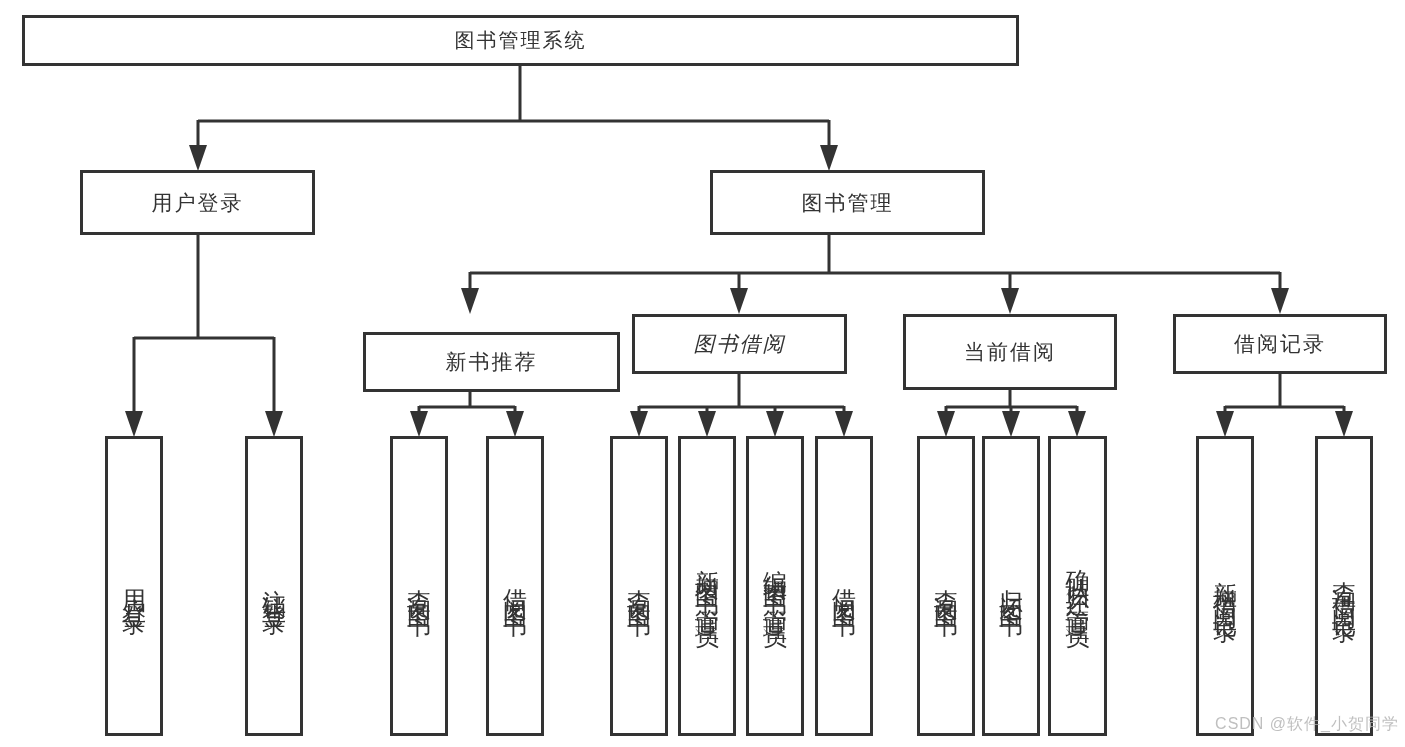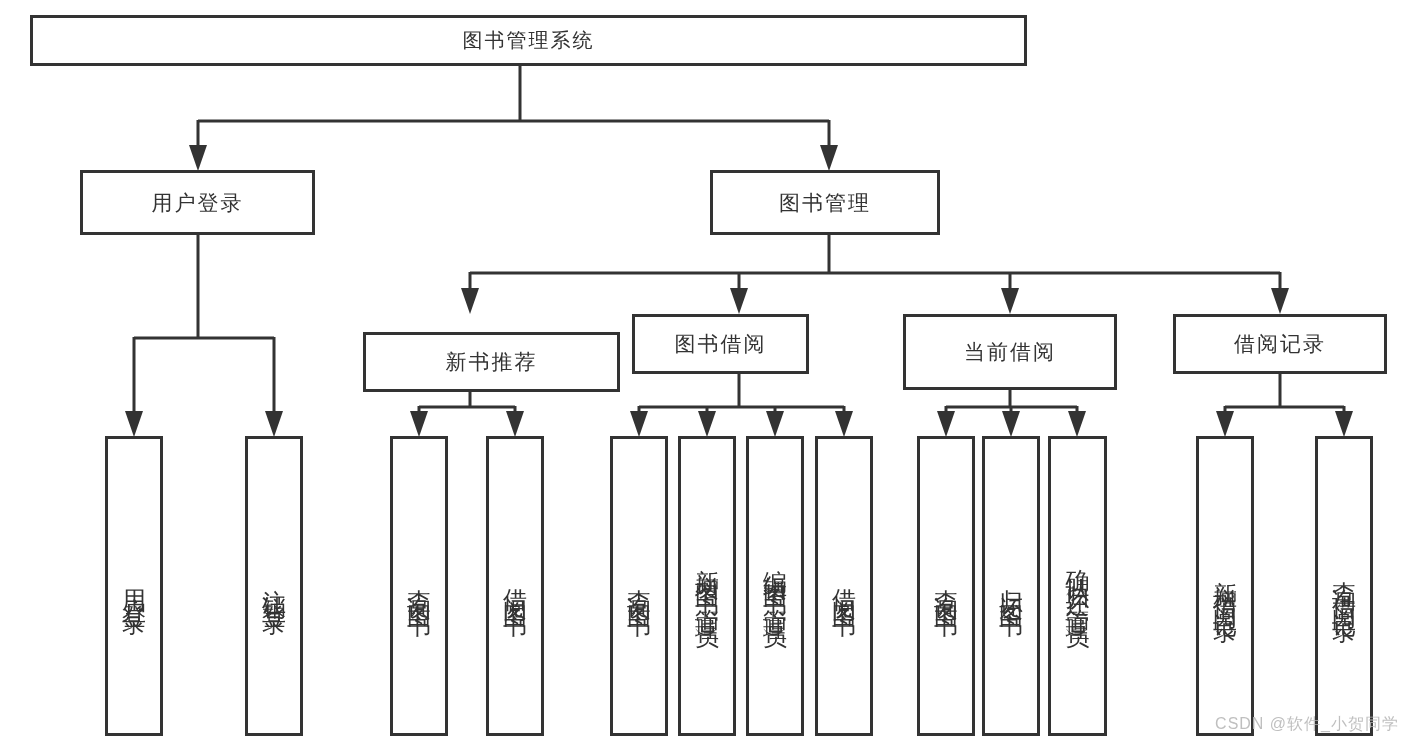--- a/index.html
+++ b/index.html
@@ -25,21 +25,21 @@
     box-sizing: border-box;
     border: 3px solid #333333;
     background: #ffffff;
     color: #333333;
     display: flex;
     align-items: center;
     justify-content: center;
     z-index: 2;
   }
   .node .lbl { letter-spacing: 2px; white-space: nowrap; }
-  .root  { font-size: 20px; margin-left: 8px; }
+  .root  { font-size: 20px; }
   .lvl   { font-size: 21px; }
   .leaf  { font-size: 24px; }
   .leaf .lbl {
     writing-mode: vertical-lr;
     text-orientation: mixed;
     letter-spacing: 8px;
     white-space: nowrap;
   }
   .watermark {
     position: absolute;
@@ -97,28 +97,28 @@
     </g>
   </svg>
 
   <div class="node root" style="left:22px; top:15px; width:997px; height:51px;">
     <span class="lbl">图书管理系统</span>
   </div>
 
   <div class="node lvl" style="left:80px; top:170px; width:235px; height:65px;">
     <span class="lbl">用户登录</span>
   </div>
-  <div class="node lvl" style="left:710px; top:170px; width:230px; height:65px;">
+  <div class="node lvl" style="left:710px; top:170px; width:275px; height:65px;">
     <span class="lbl">图书管理</span>
   </div>
 
   <div class="node lvl" style="left:363px; top:332px; width:257px; height:60px;">
     <span class="lbl">新书推荐</span>
   </div>
-  <div class="node lvl" style="left:632px; top:314px; width:177px; height:60px;">
+  <div class="node lvl" style="left:632px; top:314px; width:215px; height:60px;font-style:italic;">
     <span class="lbl">图书借阅</span>
   </div>
   <div class="node lvl" style="left:903px; top:314px; width:214px; height:76px;">
     <span class="lbl">当前借阅</span>
   </div>
   <div class="node lvl" style="left:1173px; top:314px; width:214px; height:60px;">
     <span class="lbl">借阅记录</span>
   </div>
 
   <div class="node leaf" style="left:105px; top:436px; width:58px; height:300px;">

